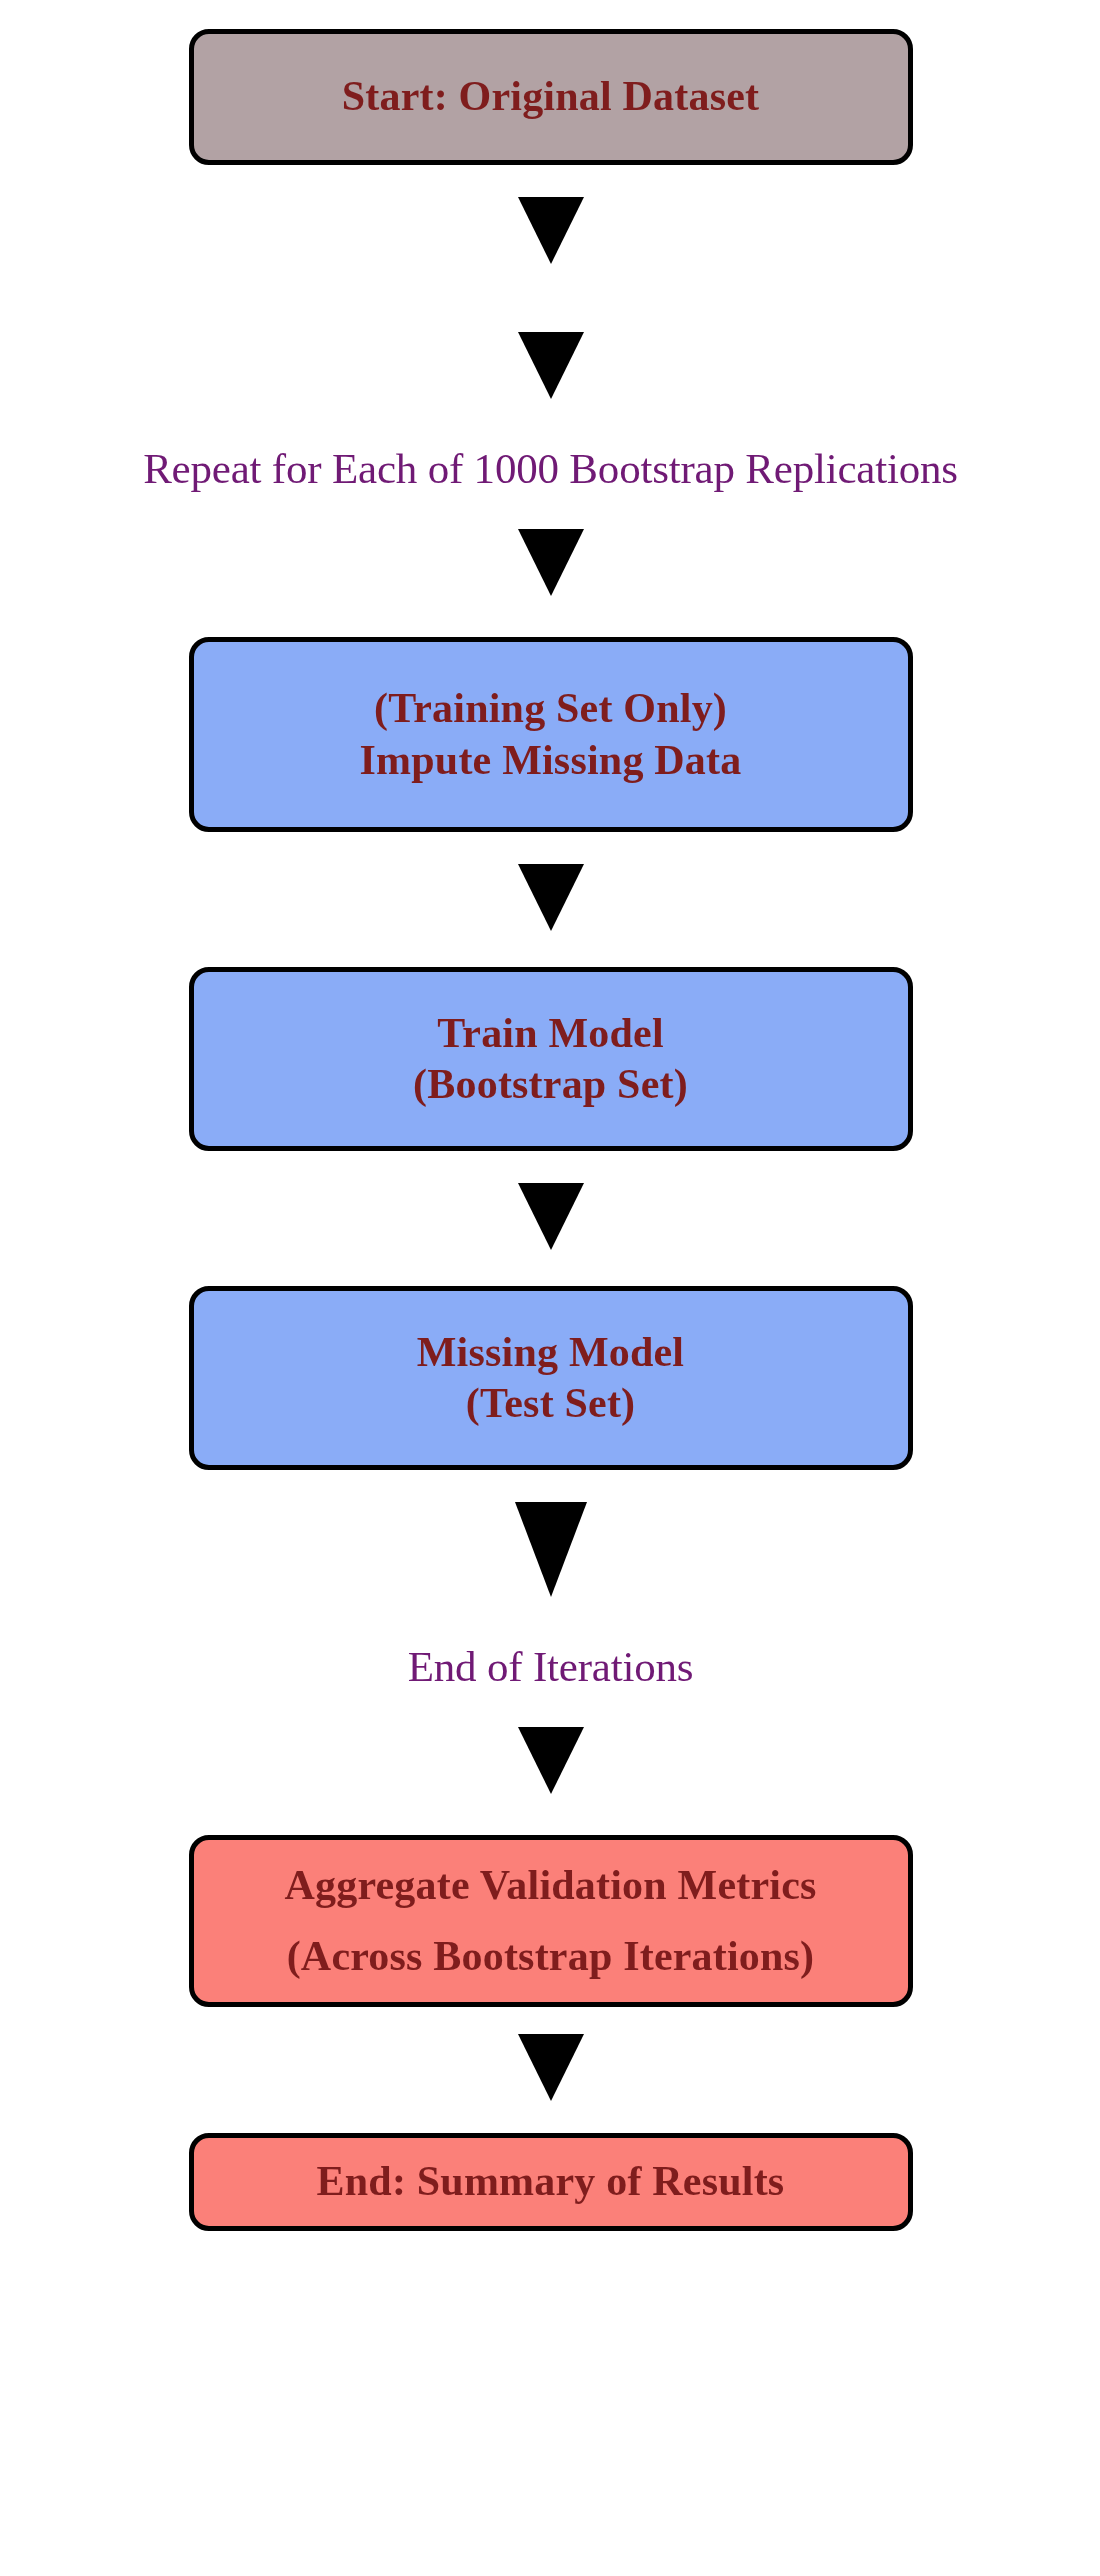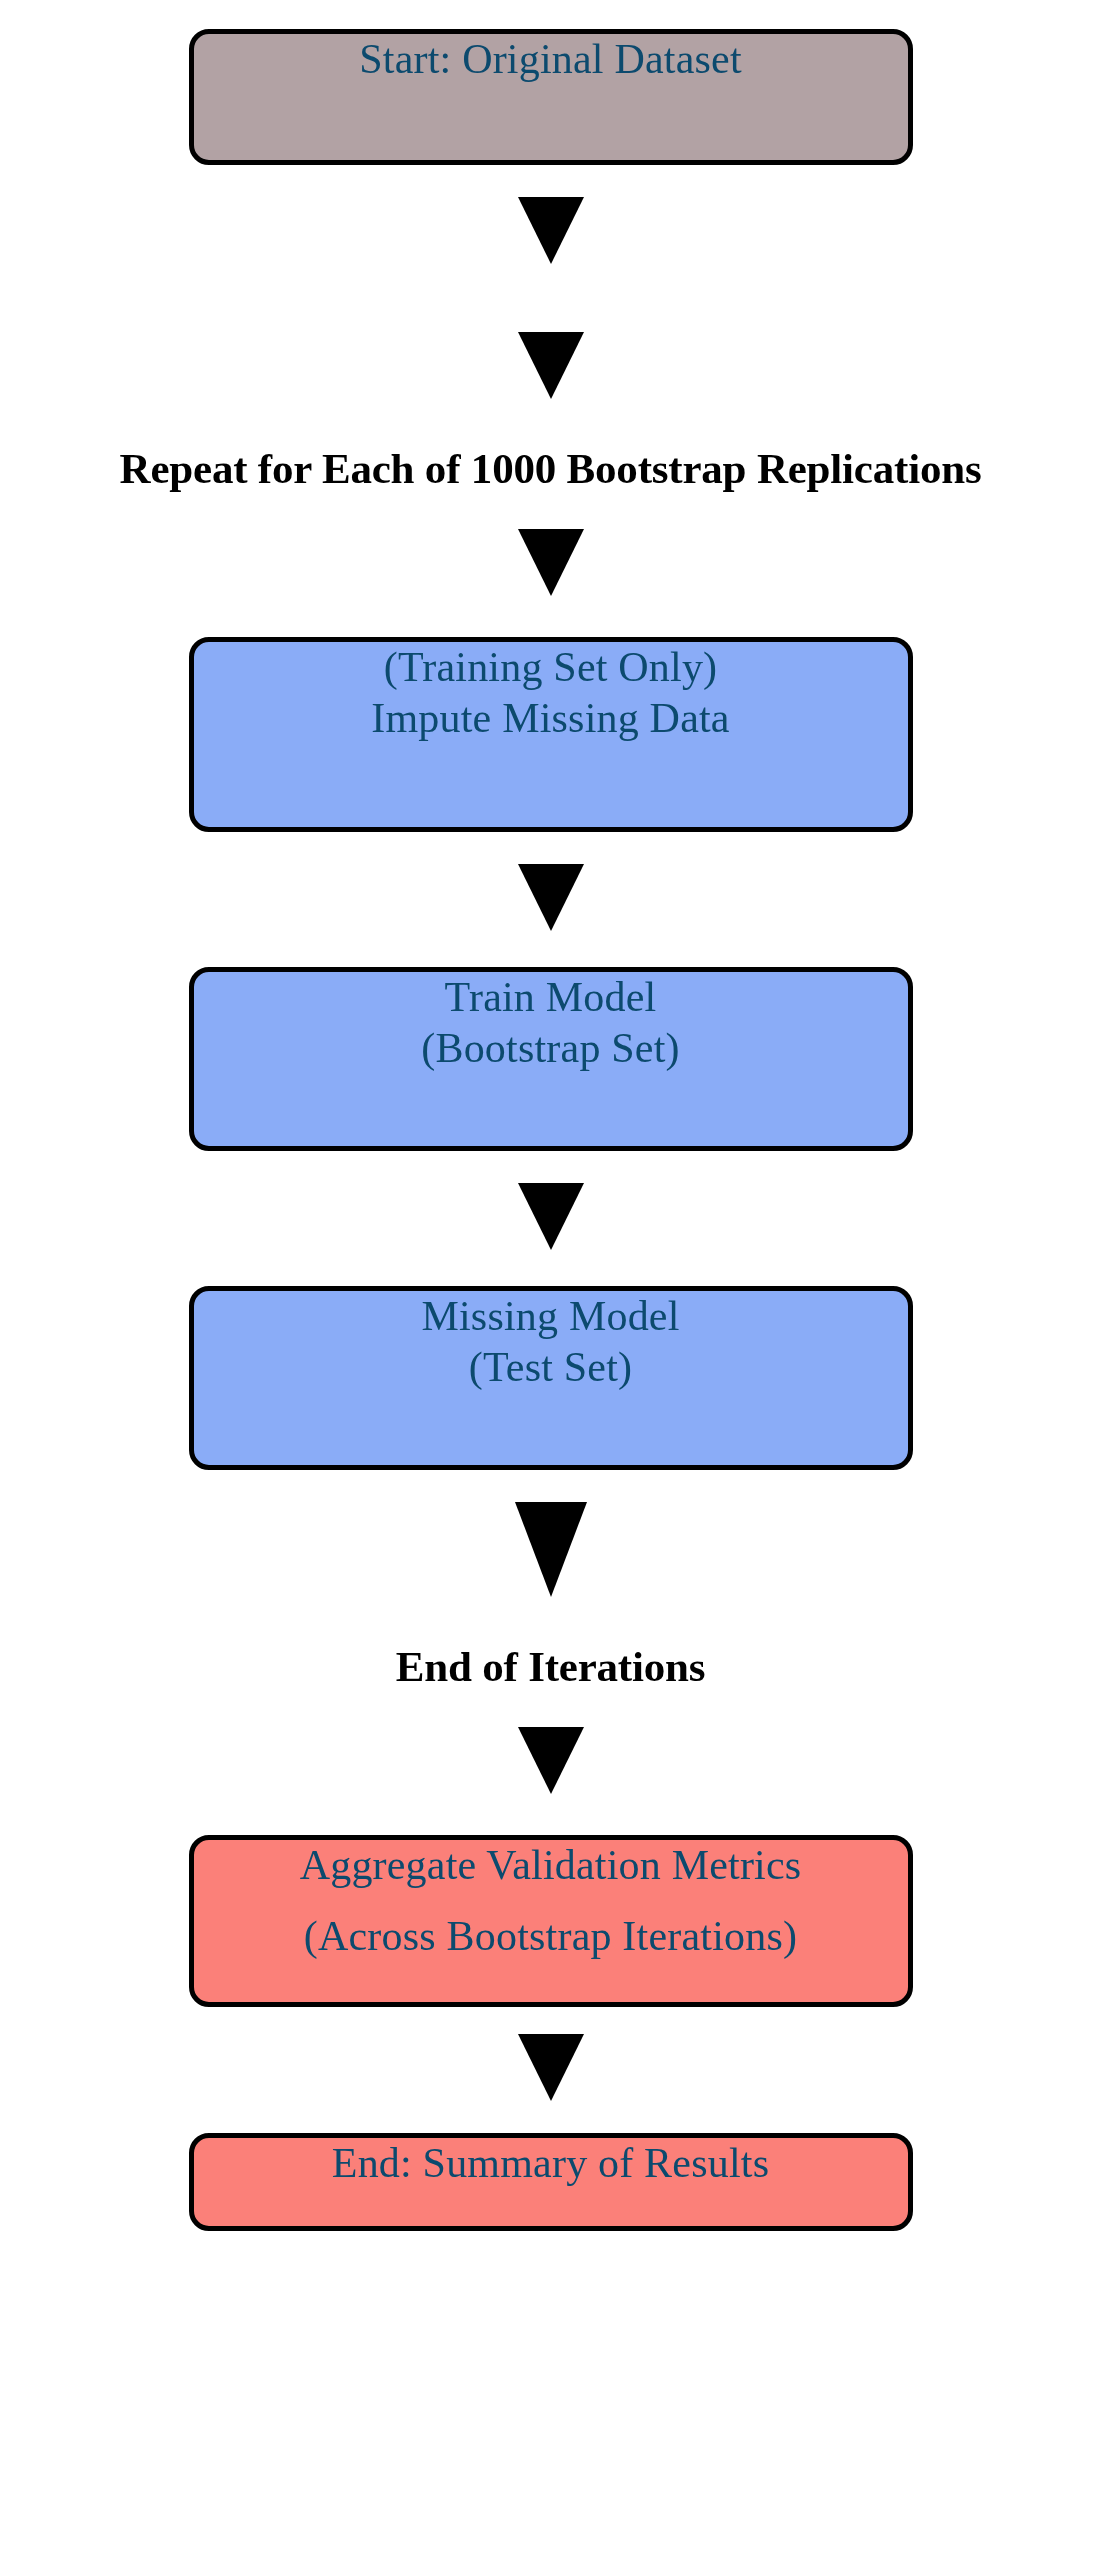--- a/index.html
+++ b/index.html
@@ -26,25 +26,27 @@
 
   
   .node {
     box-sizing: border-box;
     width: 724px;
     border: 5.4px solid #000000;
     border-radius: 20px;
     display: flex;
     flex-direction: column;
     align-items: center;
+    justify-content: center;
     text-align: center;
     font-size: 42px;
     line-height: 1.22;
-    color: #0c4a6e;
+    color: #7f1d1d;
     letter-spacing: 0.2px;
+    font-weight: bold;
   }
   .node .line {
     display: block;
     white-space: nowrap;
   }
 
   .node.start   { background: #b2a2a4; }
   .node.process { background: #8aacf7; }
   .node.result  { background: #fb8079; gap: 20px; }
 
@@ -65,22 +67,22 @@
   }
   .arrow.big {
     border-left: 36px solid transparent;
     border-right: 36px solid transparent;
     border-top: 95px solid #000000;
   }
 
   
   .loop-label {
     font-size: 43px;
-    font-weight: bold;
-    color: #000000;
+    font-weight: normal;
+    color: #701a75;
     text-align: center;
     white-space: nowrap;
     letter-spacing: -0.2px;
   }
 
   
   .gap-32  { height: 29px; }
   .gap-30  { height: 27px; }
   .gap-35  { height: 32px; }
   .gap-40  { height: 36px; }

